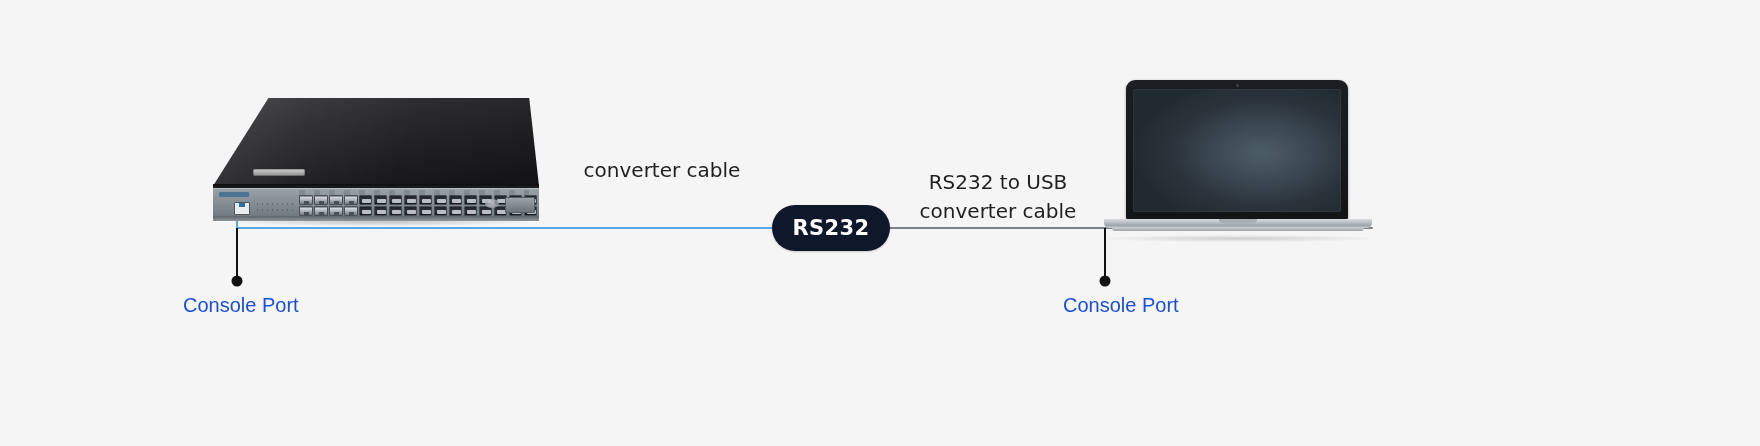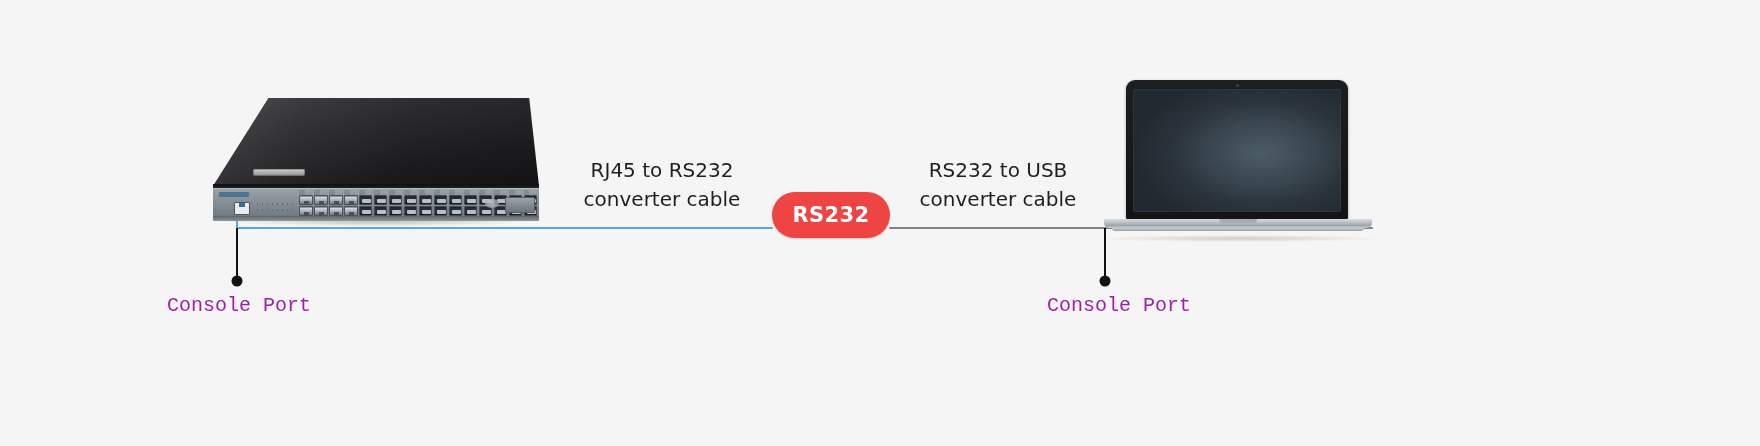--- a/index.html
+++ b/index.html
@@ -26,25 +26,25 @@
     left: 0; top: 0;
     width: 1760px;
     height: 446px;
     pointer-events: none;
   }
 
   
   .rs232-pill {
     position: absolute;
     left: 772px;
-    top: 192px;
+    top: 205px;
     width: 118px;
     height: 46px;
     border-radius: 23px;
-    background: #ef4444;
+    background: #0f172a;
     display: flex;
     align-items: center;
     justify-content: center;
     box-shadow: 0 1px 2px rgba(0,0,0,0.18);
   }
   .rs232-pill .pill-text {
     color: #ffffff;
     font-size: 21px;
     font-weight: bold;
     letter-spacing: 0.4px;
@@ -56,28 +56,29 @@
     position: absolute;
     text-align: center;
     font-size: 20px;
     line-height: 29px;
     color: #1f1f1f;
     font-family: "DejaVu Sans", "Liberation Sans", sans-serif;
     white-space: nowrap;
   }
   .cable-label .l1, .cable-label .l2 { display: block; }
   #label-left  { left: 560px; top: 156px; width: 204px; }
-  #label-right { left: 900px; top: 156px; width: 196px; }
+  #label-right { left: 900px; top: 168px; width: 196px; }
 
   .port-label {
     position: absolute;
     font-size: 20px;
-    color: #a21caf;
+    color: #1d4ed8;
     white-space: nowrap;
-    font-family: Liberation Mono, monospace;
+    font-family: Liberation Sans, sans-serif;
+    margin-left: 16px;
   }
   #label-console { left: 167px; top: 294px; }
   #label-serial  { left: 1047px; top: 294px; }
 
   
   .switch {
     position: absolute;
     left: 213px;
     top: 98px;
     width: 326px;
@@ -428,21 +429,20 @@
     <div class="lt-base"></div>
     <div class="lt-notch"></div>
     <div class="lt-foot"></div>
   </div>
 
   <div class="rs232-pill">
     <span class="pill-text">RS232</span>
   </div>
 
   <div id="label-left" class="cable-label">
-    <span class="l1">RJ45 to RS232</span>
     <span class="l2">converter cable</span>
   </div>
 
   <div id="label-right" class="cable-label">
     <span class="l1">RS232 to USB</span>
     <span class="l2">converter cable</span>
   </div>
 
   <div id="label-console" class="port-label">Console Port</div>
 

